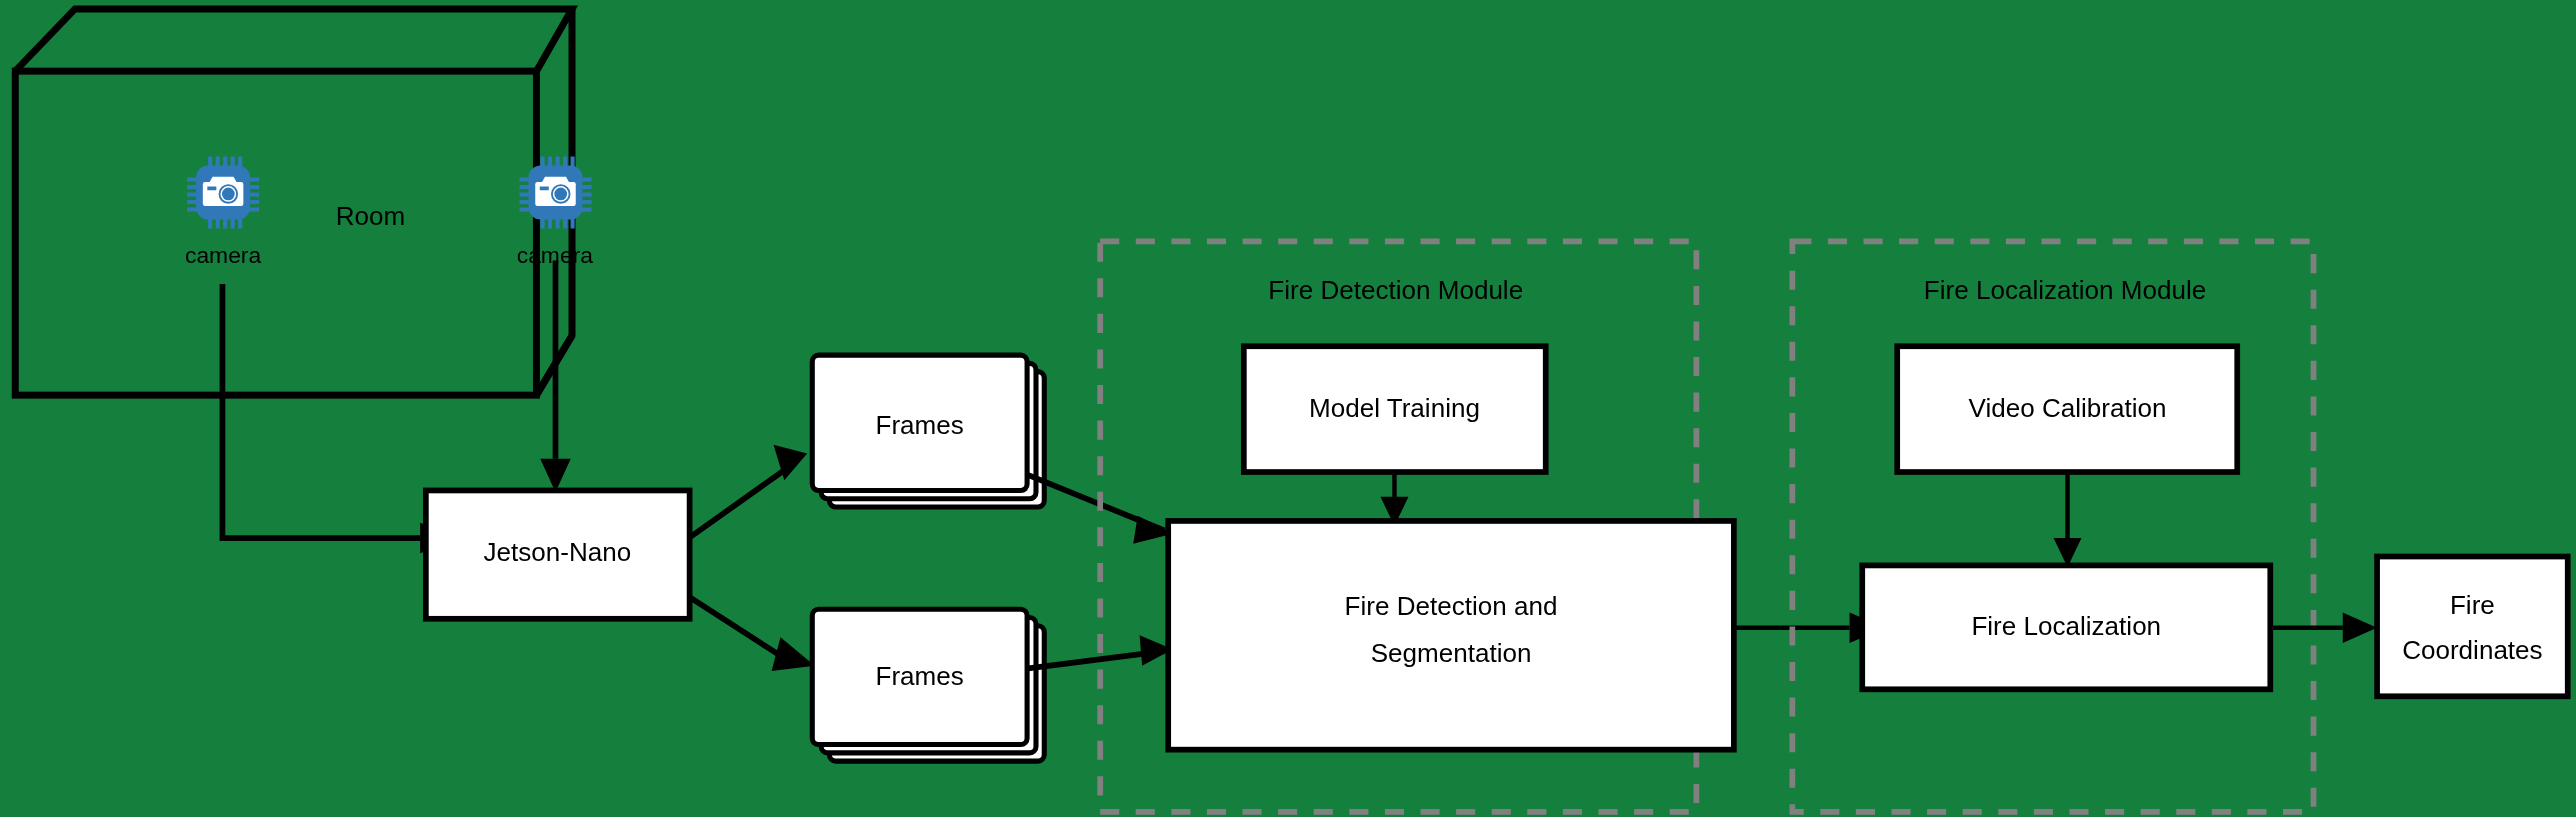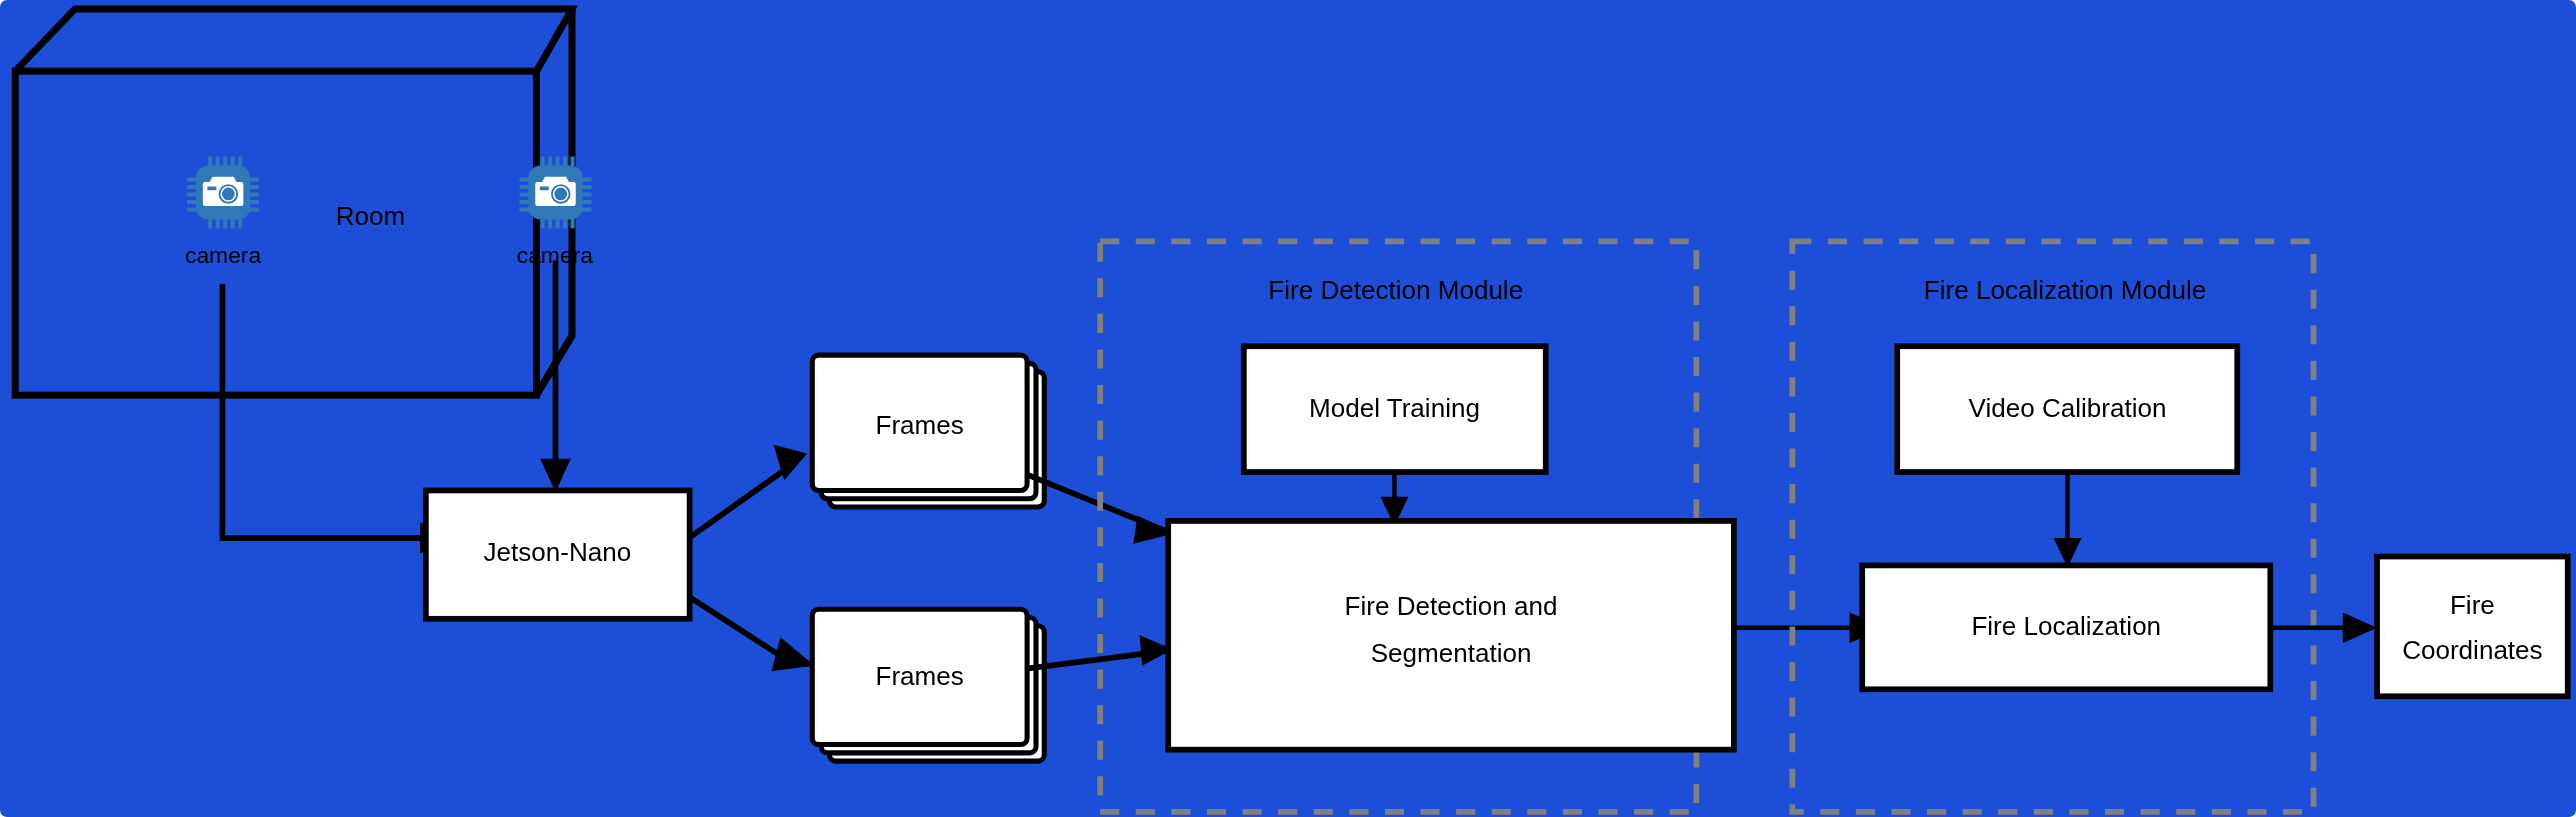--- a/index.html
+++ b/index.html
@@ -10,22 +10,21 @@
   body {
     width: 2576px;
     height: 817px;
     font-family: "Liberation Sans", sans-serif;
     overflow: hidden;
   }
   #diagram-root {
     position: relative;
     width: 2576px;
     height: 817px;
-    background: #1d4ed8;
-    border-radius: 7px;
+    background: #15803d;
   }
   svg.layer {
     position: absolute;
     top: 0;
     left: 0;
     width: 2576px;
     height: 817px;
     display: block;
   }
   .room-stroke {

